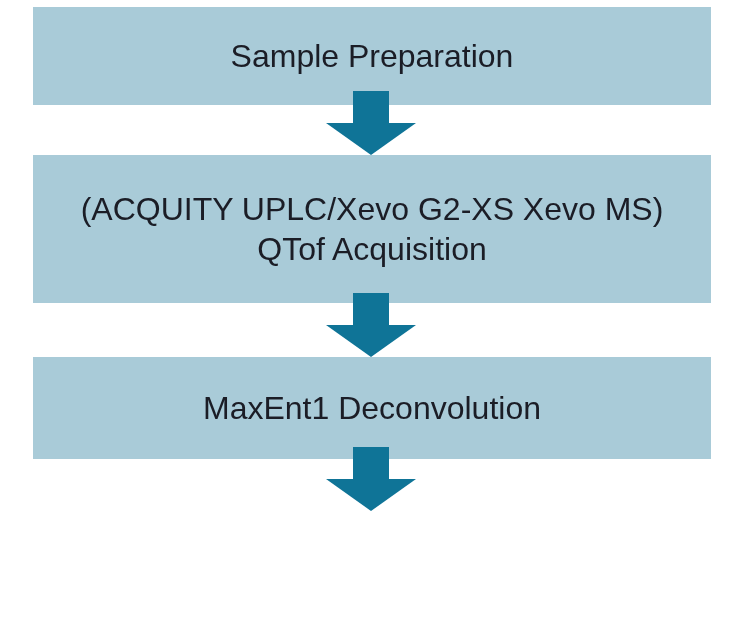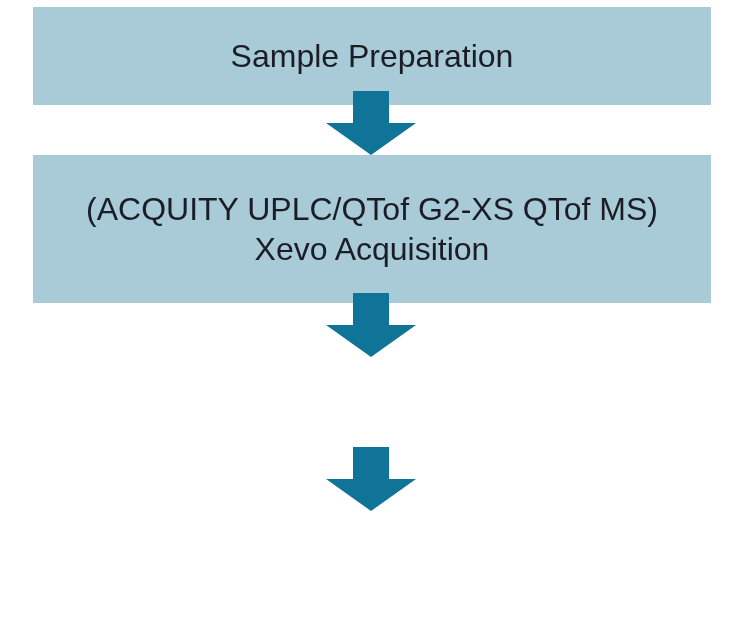--- a/index.html
+++ b/index.html
@@ -71,29 +71,32 @@
   <div class="flow-box box1">
     <span class="flow-line">Sample Preparation</span>
   </div>
 
   <div class="flow-arrow arrow1">
     <div class="arrow-shaft"></div>
     <div class="arrow-head"></div>
   </div>
 
   <div class="flow-box box2">
-    <span class="flow-line">(ACQUITY UPLC/QTof G2-XS QTof MS)</span>
-    <span class="flow-line">Xevo Acquisition</span>
+    <span class="flow-line">(ACQUITY UPLC/Xevo G2-XS Xevo MS)</span>
+    <span class="flow-line">QTof Acquisition</span>
   </div>
 
   <div class="flow-arrow arrow2">
     <div class="arrow-shaft"></div>
     <div class="arrow-head"></div>
   </div>
 
+  <div class="flow-box box3">
+    <span class="flow-line">MaxEnt1 Deconvolution</span>
+  </div>
 
   <div class="flow-arrow arrow3">
     <div class="arrow-shaft"></div>
     <div class="arrow-head"></div>
   </div>
 
 
 </div>
 
 </body></html>

